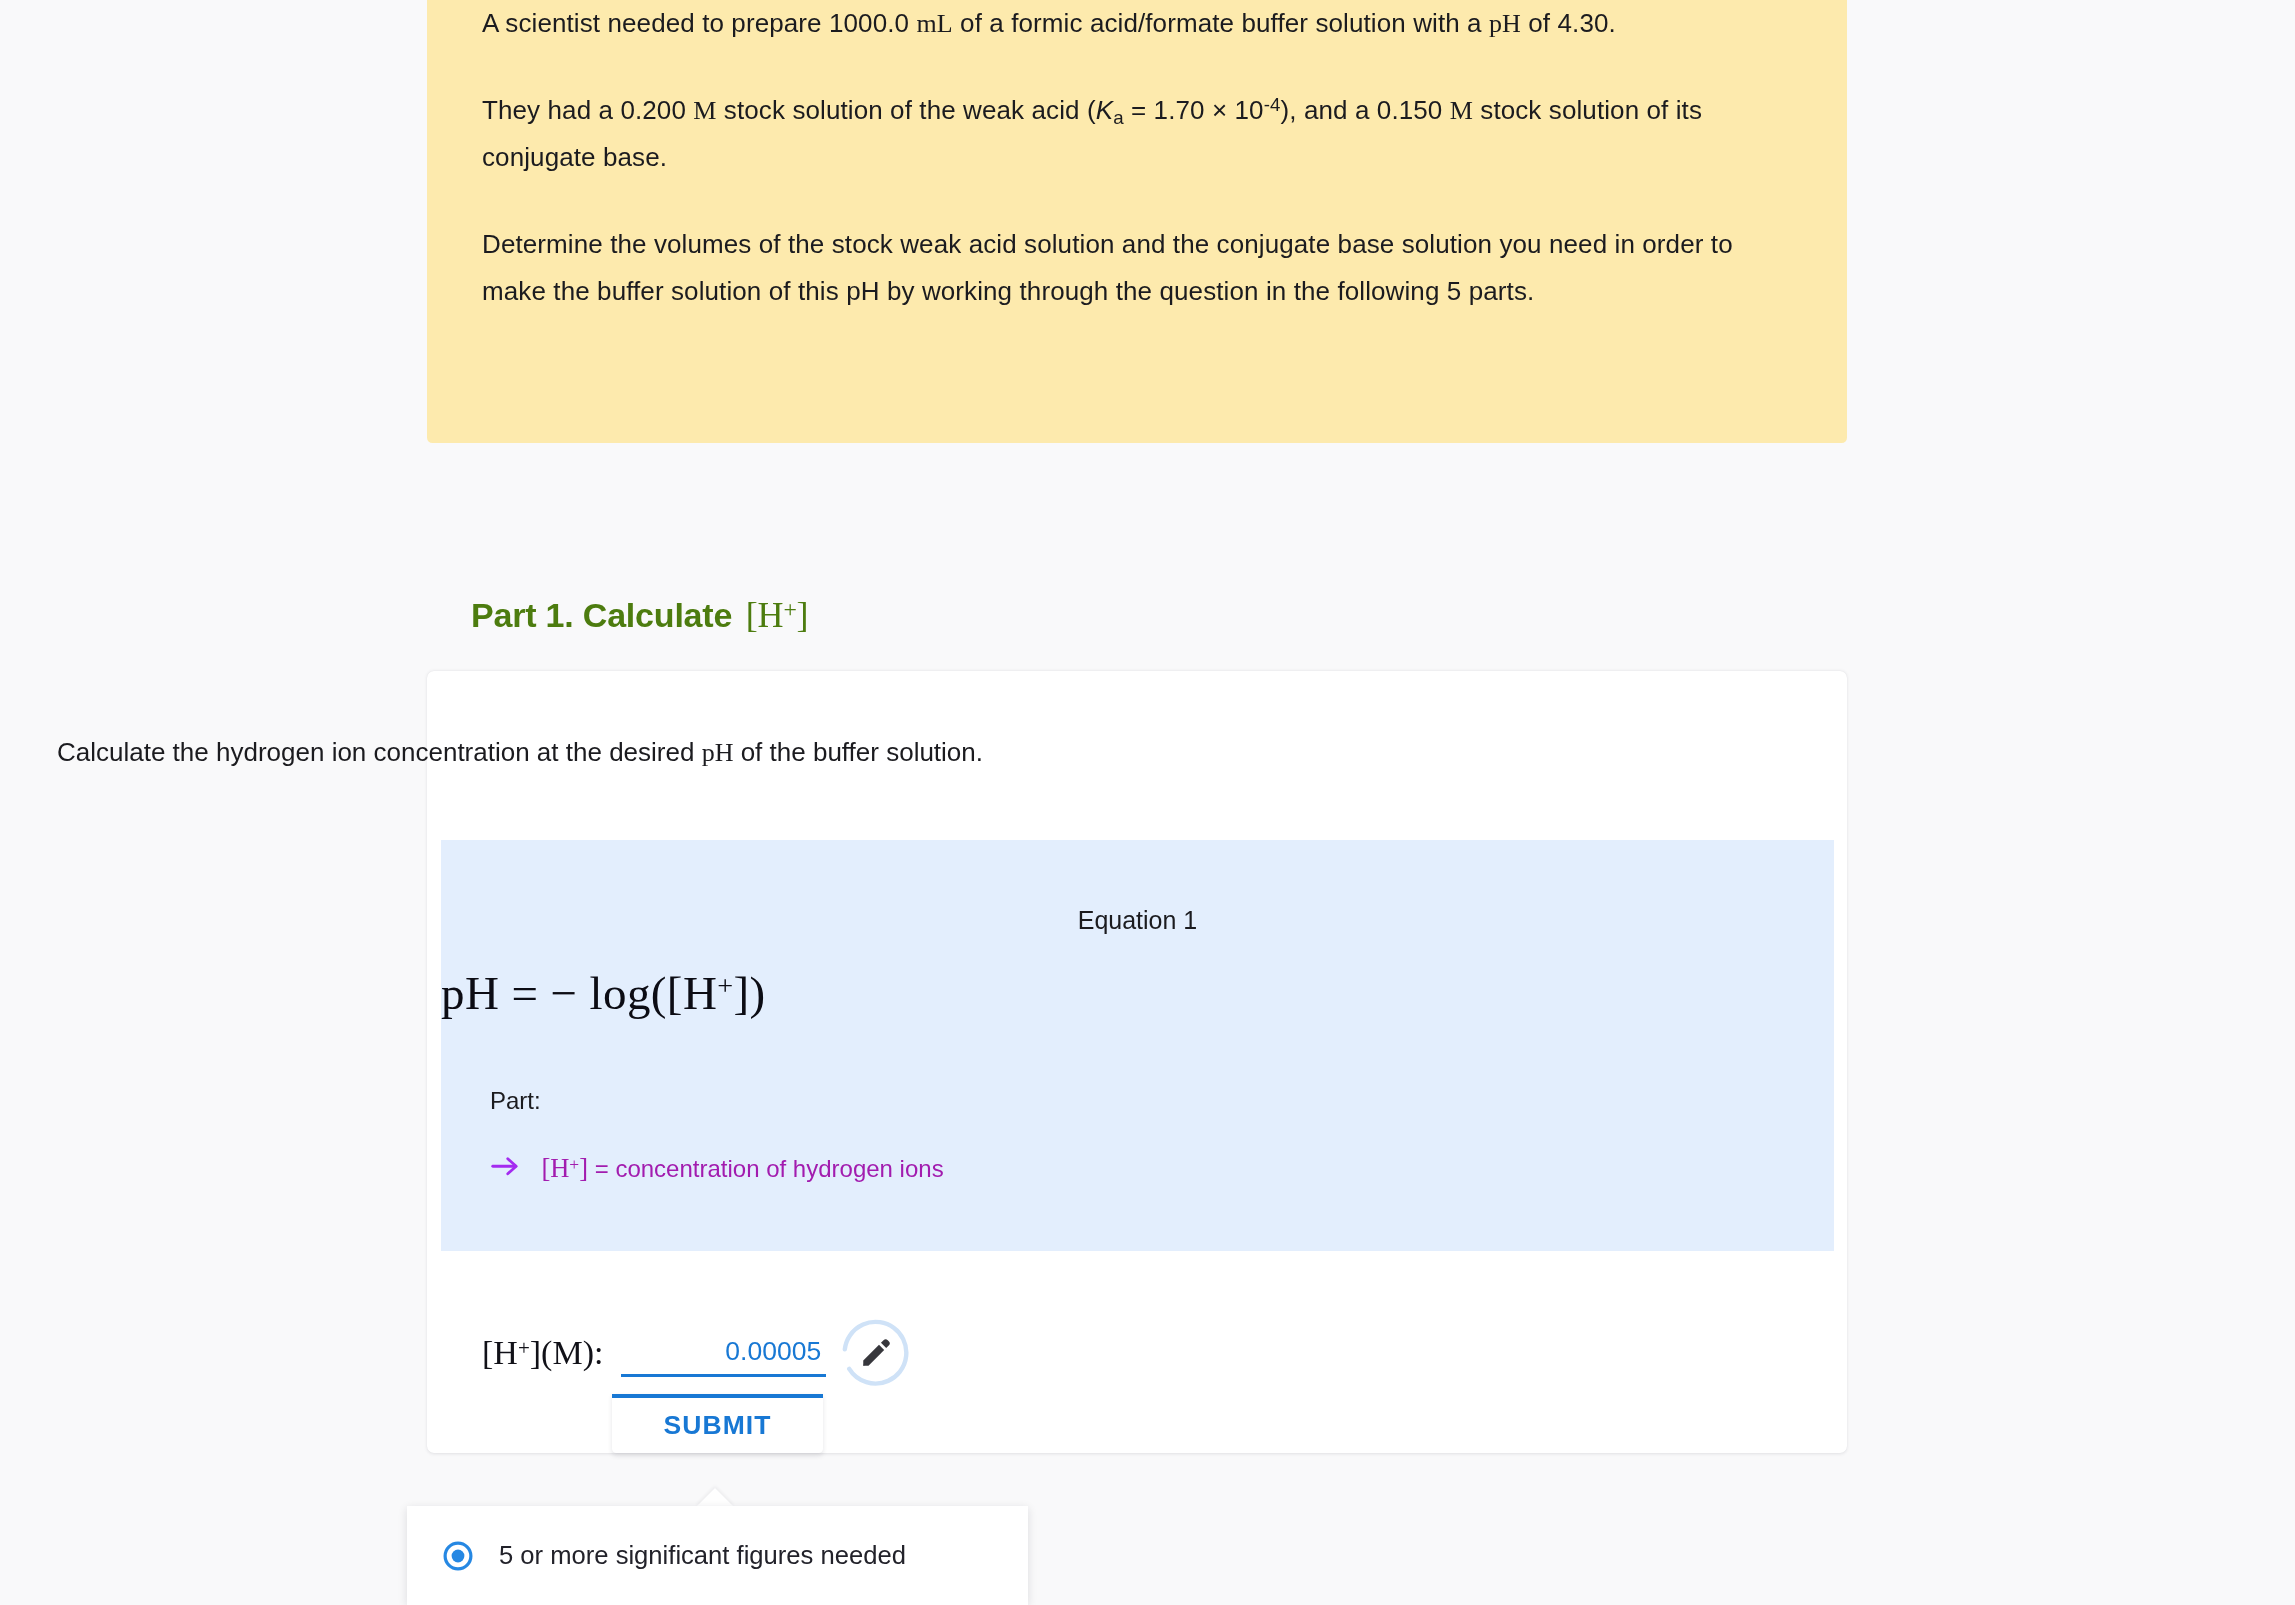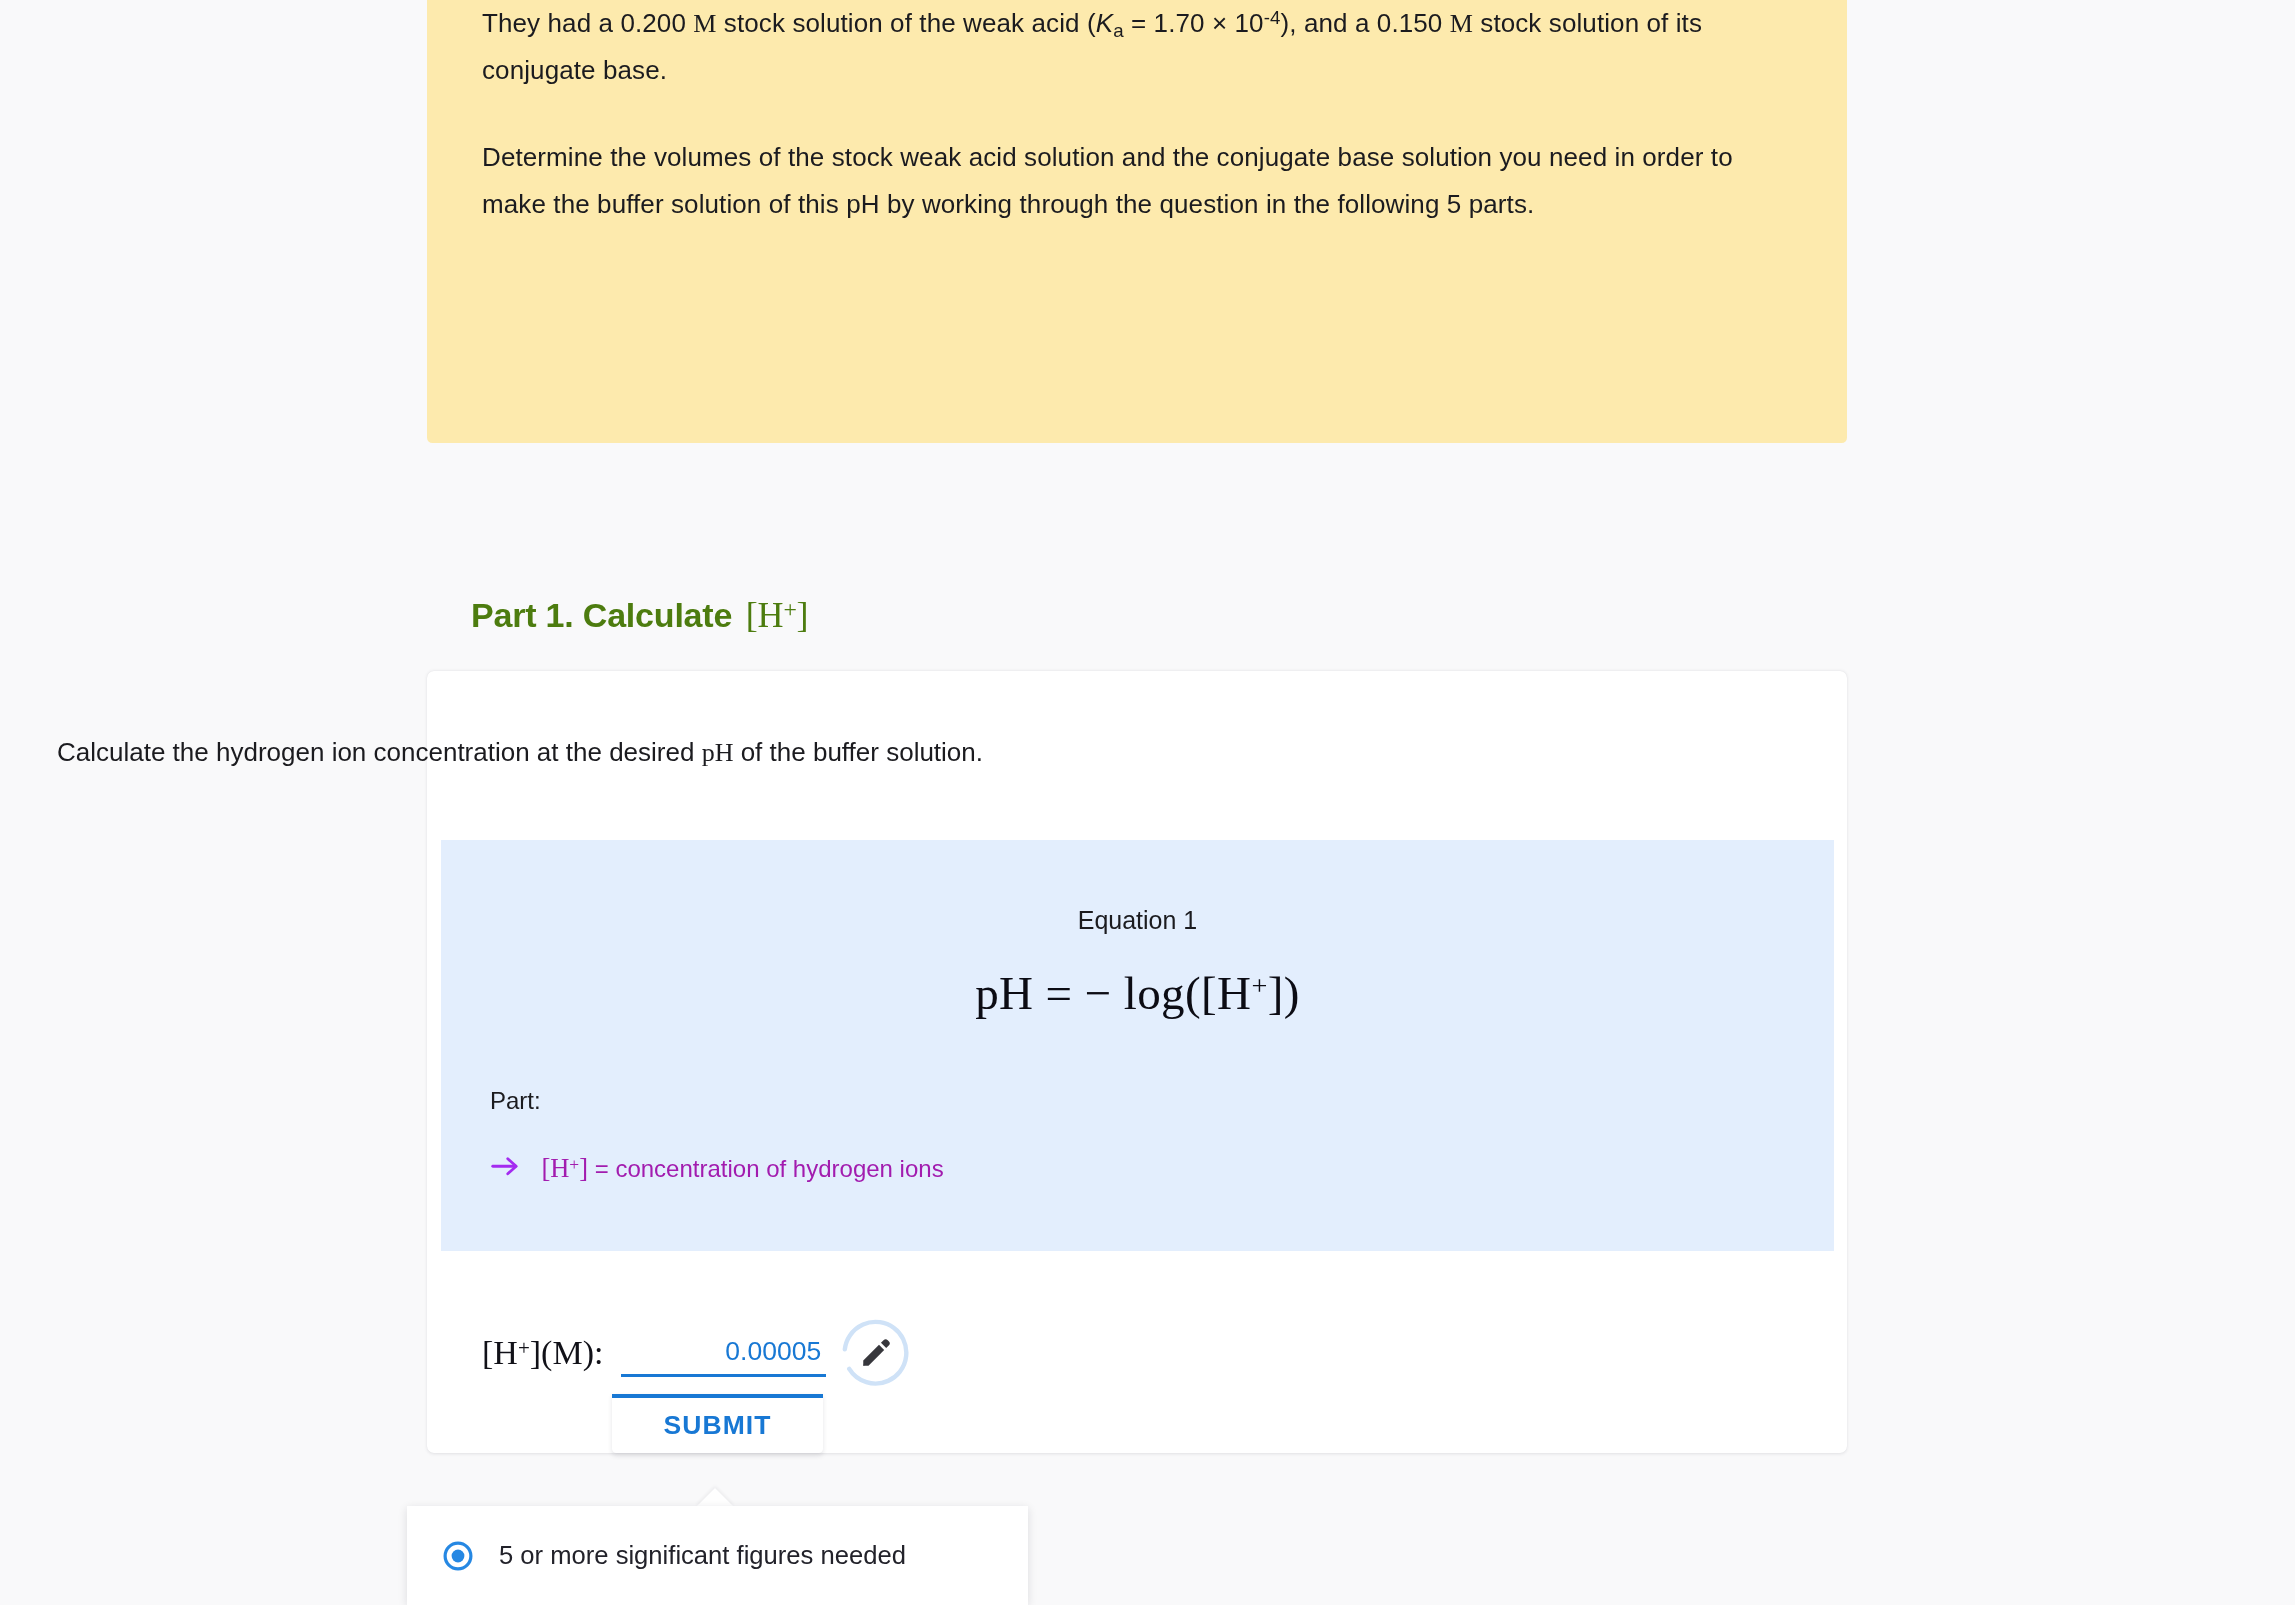--- a/index.html
+++ b/index.html
@@ -119,21 +119,20 @@
     top: 66px;
     text-align: center;
     font-size: 25px;
     color: #1b1b1f;
   }
   .eq-formula-wrap {
     position: absolute;
     left: 0;
     right: 0;
     top: 126px;
-    text-align: center;
     font-family: "Liberation Serif", serif;
     font-size: 47px;
     color: #0c0c14;
     letter-spacing: 0.4px;
   }
   .eq-formula-wrap sup {
     font-size: 0.6em;
     vertical-align: 0.48em;
     line-height: 0;
   }
@@ -290,20 +289,21 @@
     color: #22222a;
     white-space: nowrap;
   }
 </style>
 </head>
 <body>
 
 <div class="prompt-panel">
   <div class="prompt-inner">
 
+    <p class="prompt-p"><span>A scientist needed to prepare 1000.0 </span><span class="mathy">mL</span><span> of a formic acid/formate buffer solution with a </span><span class="mathy">pH</span><span> of 4.30.</span></p>
 
     <p class="prompt-p">They had a <span>0.200</span> <span class="mathy">M</span> stock solution of the weak acid (<span class="ital">K</span><sub>a</sub><span> = </span><span>1.70</span><span> × </span><span>10</span><sup class="exp">-4</sup>), and a <span>0.150</span> <span class="mathy">M</span> stock solution of its conjugate base.</p>
 
     <p class="prompt-p">Determine the volumes of the stock weak acid solution and the conjugate base solution you need in order to make the buffer solution of this pH by working through the question in the following 5 parts.</p>
 
   </div>
 </div>
 
 <div class="part-heading"><span>Part 1. Calculate </span><span class="mathy"><span>[H</span><sup>+</sup><span>]</span></span></div>
 

